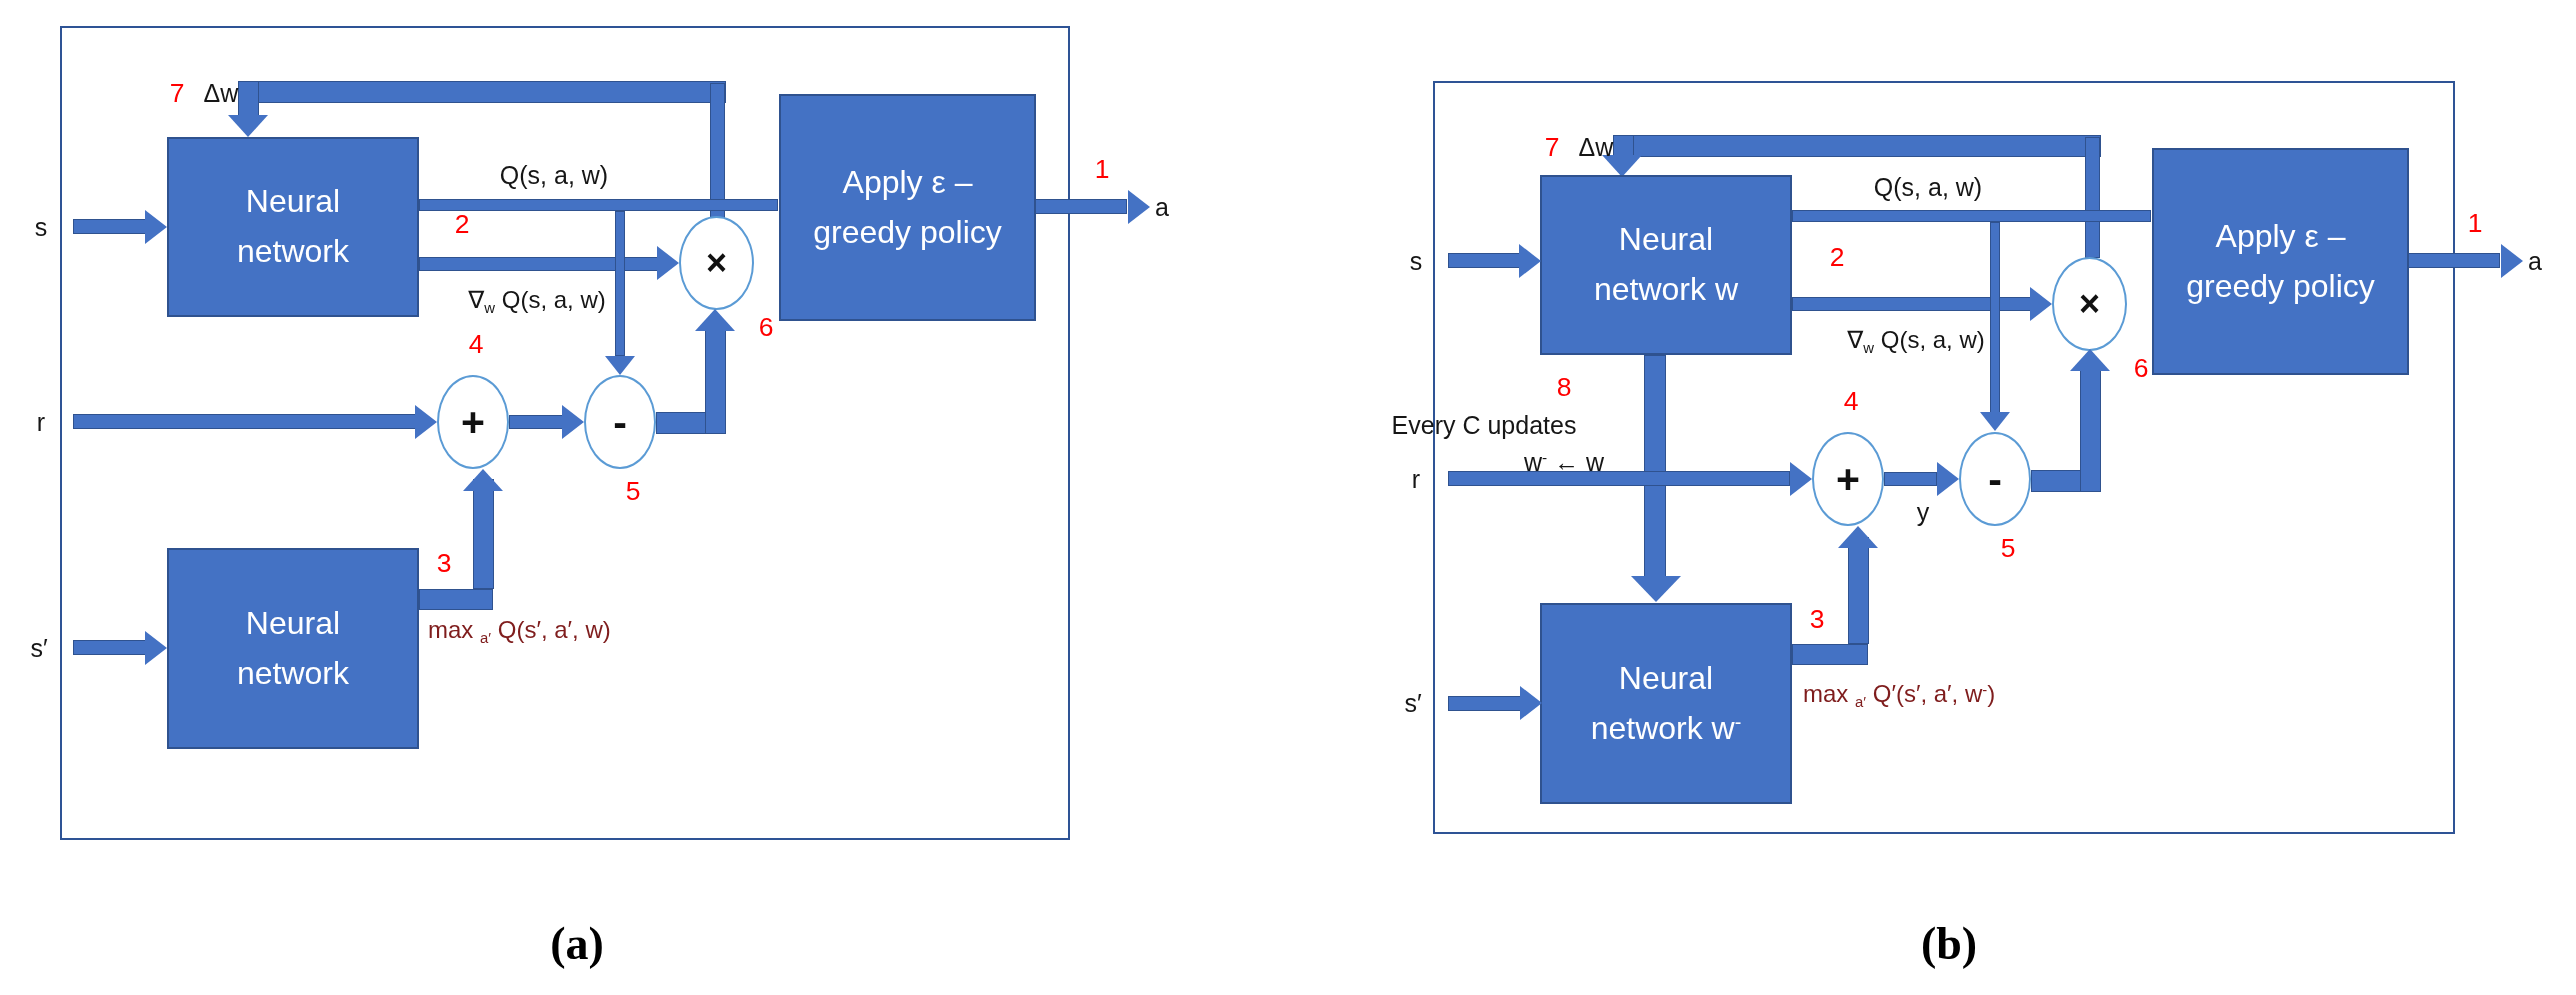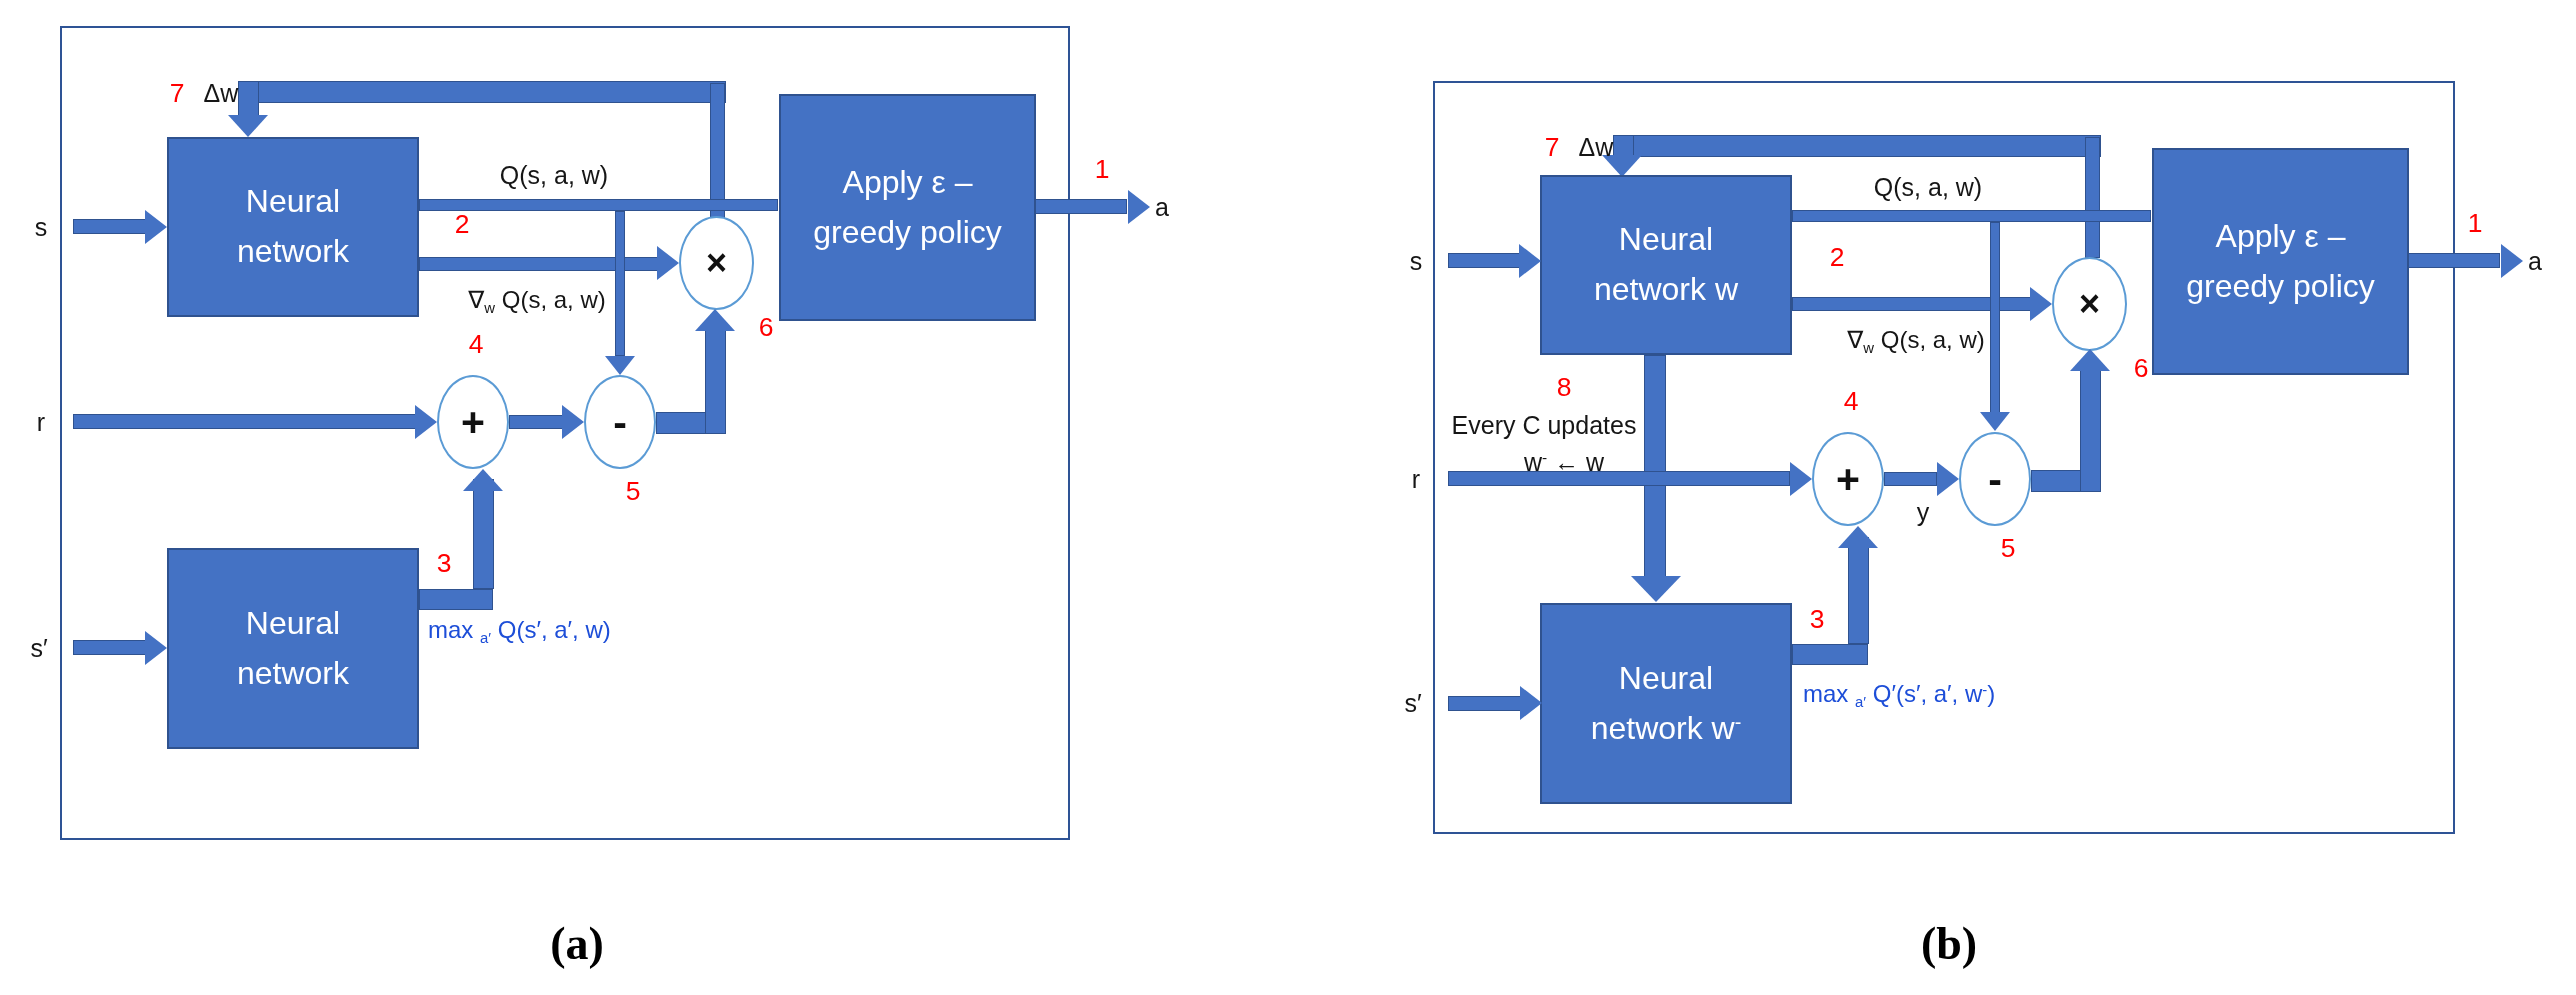--- a/index.html
+++ b/index.html
@@ -21,21 +21,21 @@
     display:flex; align-items:center; justify-content:center; color:#111;
     font-weight:600;
   }
   .tri { width:0; height:0; }
   .tr-r { border-top:17px solid transparent; border-bottom:17px solid transparent; border-left:22px solid #4472C4; }
   .tr-u { border-left:20.5px solid transparent; border-right:20.5px solid transparent; border-bottom:22px solid #4472C4; }
   .tr-d { border-left:20.5px solid transparent; border-right:20.5px solid transparent; border-top:22px solid #4472C4; }
   .tr-d-big { border-left:25px solid transparent; border-right:25px solid transparent; border-top:26px solid #4472C4; }
   .tr-d-sm { border-left:15.4px solid transparent; border-right:15.4px solid transparent; border-top:19px solid #4472C4; }
   .lbl { font-size:25px; color:#161616; white-space:nowrap; transform:translate(-50%,-50%); }
-  .lbl-left { font-size:24px; color:#1d4ed8; white-space:nowrap; transform:translateY(-50%); }
+  .lbl-left { font-size:24px; color:#7f1d1d; white-space:nowrap; transform:translateY(-50%); }
   .red { color:#FF0000; font-size:26.5px; }
   .sub { font-size:0.62em; vertical-align:-0.28em; }
   .sup { font-size:0.62em; vertical-align:0.50em; }
   .note { font-size:26px; color:#161616; line-height:1.53; white-space:nowrap; }
   .cap { font-family:"Liberation Serif", serif; font-weight:700; font-size:46px; color:#000; transform:translate(-50%,-50%); }
   .op-times { font-size:36px; }
   .op-plus { font-size:41px; }
   .op-minus { font-size:41px; }
 </style>
 </head>
@@ -163,21 +163,21 @@
 
   <div class="d circ op-times" style="left:2052px;top:257px;width:75px;height:94px;">×</div>
   <div class="d lbl red" style="left:2141px;top:368px;">6</div>
 
   <div class="d bar" style="left:1990px;top:222px;width:10.3px;height:192px;"></div>
   <div class="d tri tr-d-sm" style="left:1980px;top:412px;"></div>
 
   <div class="d bar" style="left:1644px;top:355px;width:22px;height:222px;"></div>
   <div class="d tri tr-d-big" style="left:1631px;top:576px;"></div>
   <div class="d lbl red" style="left:1564px;top:387px;">8</div>
-  <div class="d lbl" style="left:1544px;top:425px;">Every C updates</div>
+  <div class="d lbl" style="left:1484px;top:425px;">Every C updates</div>
   <div class="d lbl" style="left:1564px;top:462px;">
     <span>w</span><span class="sup">-</span><span> ← w</span>
   </div>
 
   <div class="d lbl red" style="left:1851px;top:401px;">4</div>
   <div class="d circ op-plus" style="left:1812px;top:432px;width:72px;height:94px;">+</div>
   <div class="d circ op-minus" style="left:1959px;top:432px;width:72px;height:94px;">-</div>
   <div class="d lbl red" style="left:2008px;top:548px;">5</div>
 
   <div class="d bar" style="left:1448px;top:471px;width:342px;height:15.4px;"></div>

